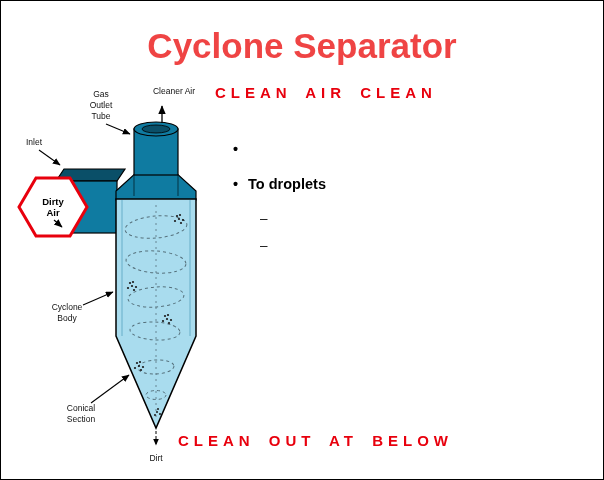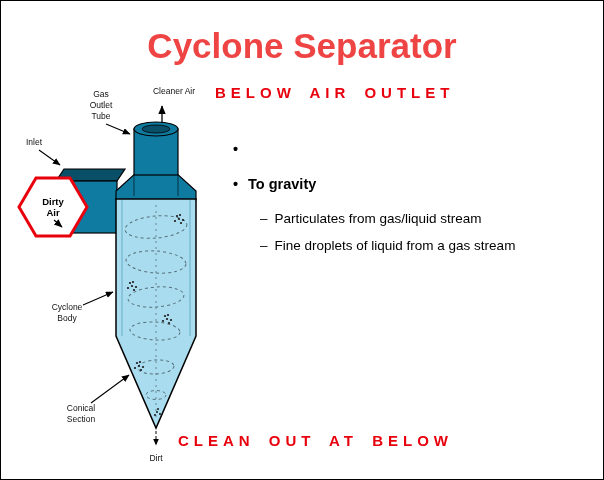--- a/index.html
+++ b/index.html
@@ -28,38 +28,36 @@
   .lbl{font-size:8.5px;fill:#111;}
   .hex-lbl{font-size:9.5px;font-weight:bold;fill:#000;}
 </style>
 </head>
 <body>
 
 <div class="slide">
 
   <div class="title">Cyclone Separator</div>
 
-  <div class="banner banner-top">BELOW AIR OUTLET</div>
+  <div class="banner banner-top">CLEAN AIR CLEAN</div>
   <div class="banner banner-bottom">CLEAN OUT AT BELOW</div>
 
   <div class="bullets">
     <div class="bullet-row">
       <span class="bullet-dot">•</span>
     </div>
     <div class="bullet-row">
       <span class="bullet-dot">•</span>
-      <span>To gravity</span>
+      <span>To droplets</span>
     </div>
     <div class="sub-row">
       <span class="dash">–</span>
-      <span>Particulates from gas/liquid stream</span>
     </div>
     <div class="sub-row">
       <span class="dash">–</span>
-      <span>Fine droplets of liquid from a gas stream</span>
     </div>
   </div>
 
   <svg class="diagram" width="220" height="395" viewBox="0 0 220 395">
     <defs>
       <marker id="arrow" markerWidth="8" markerHeight="8" refX="6.5" refY="3" orient="auto">
         <path d="M0,0 L7,3 L0,6 Z" fill="#000"></path>
       </marker>
     </defs>
 

